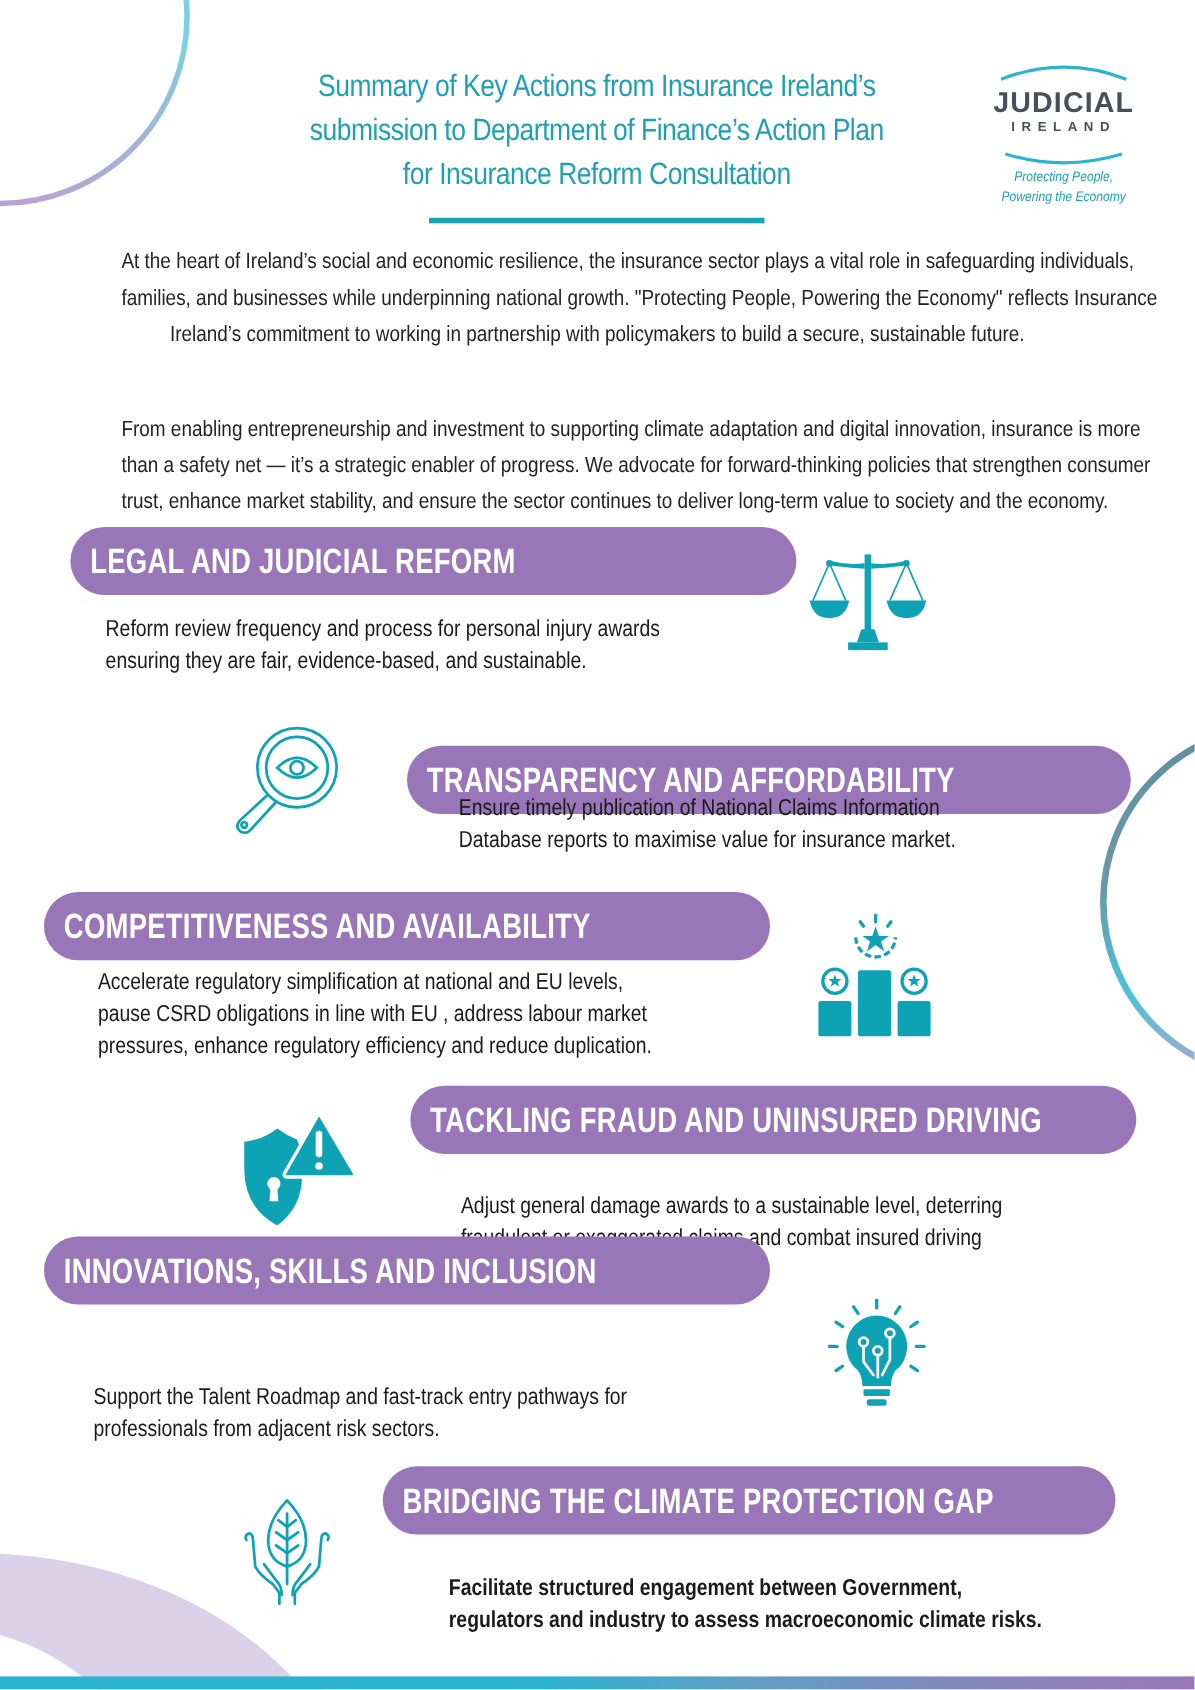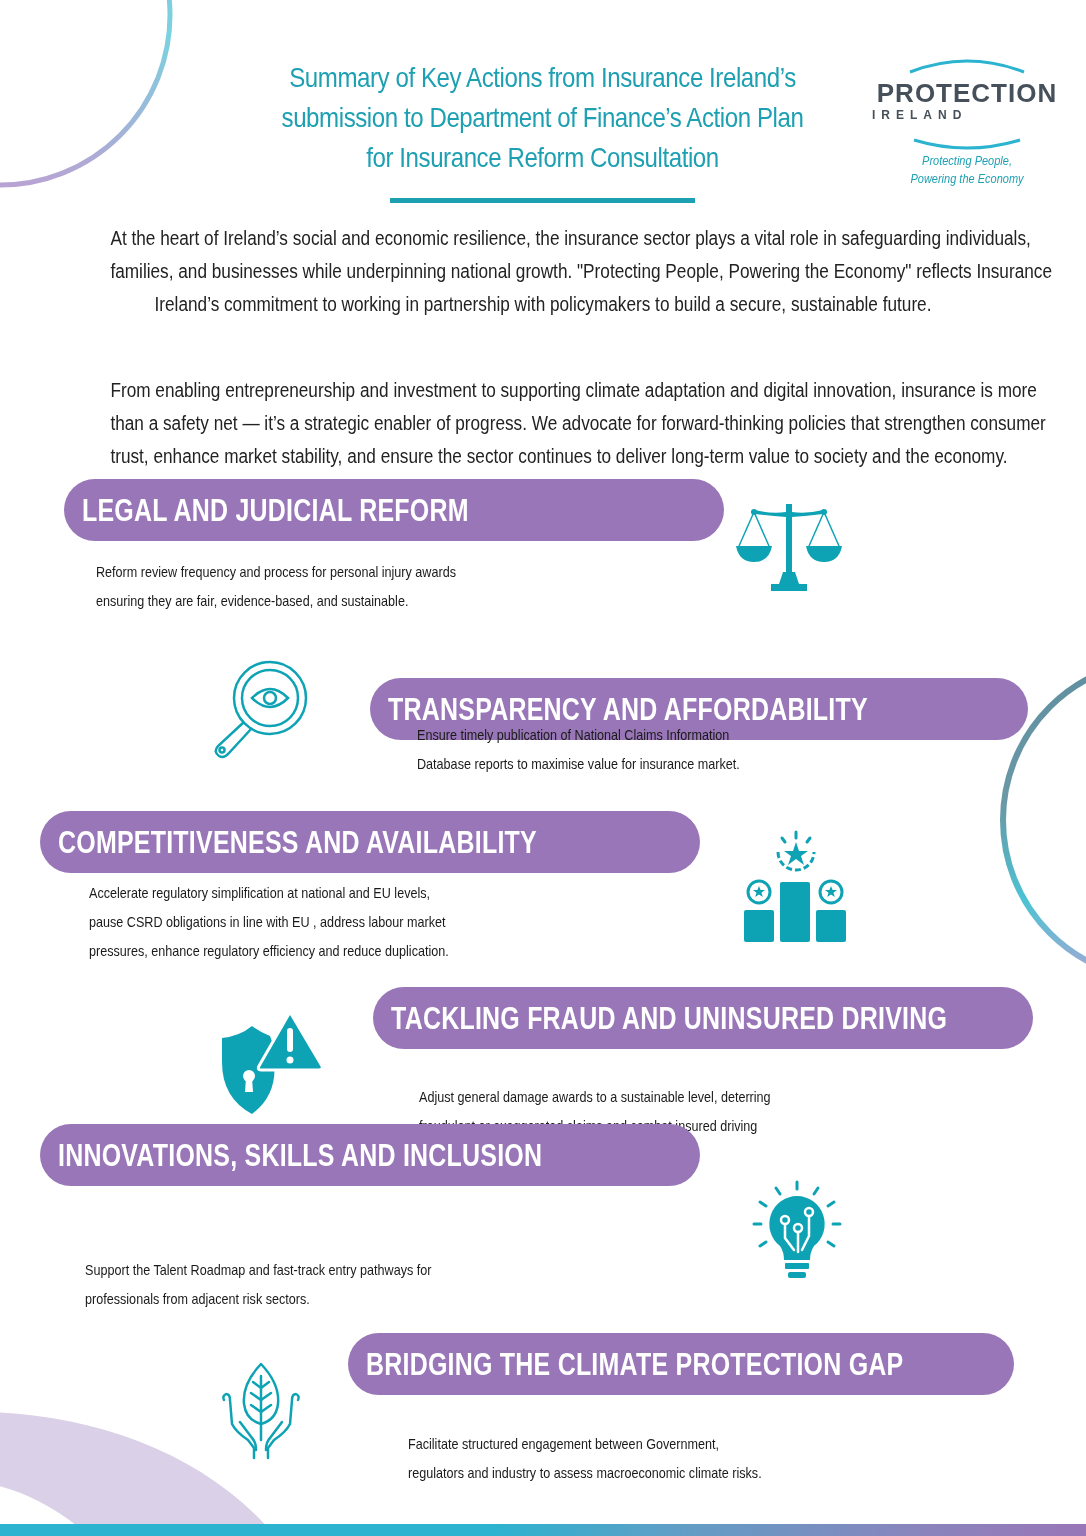--- a/index.html
+++ b/index.html
@@ -20,21 +20,21 @@
   }
   .title-rule { position: absolute; left: 390px; top: 198px; width: 305px; height: 5px; background: #1ea0b3; }
 
   .logo { position: absolute; left: 872px; top: 54px; width: 190px; height: 140px; }
   .logo-word {
     position: absolute; left: 0; top: 24px; width: 190px; text-align: center;
     font-family: "Liberation Sans", sans-serif; font-weight: 900; font-size: 26px;
     color: #46505a; letter-spacing: 1px;
   }
   .logo-sub {
-    position: absolute; left: 0; top: 54px; width: 190px; 
+    position: absolute; left: 0; top: 54px; width: 190px; text-align: center;
     font-weight: 700; font-size: 12px; color: #46505a; letter-spacing: 6px;
   }
   .logo-tagline {
     position: absolute; left: 0; top: 98px; width: 190px; text-align: center;
     font-style: italic; font-size: 12.5px; line-height: 18px; color: #1ea0b3;
     transform: scaleX(0.88); transform-origin: center top;
   }
 
   .intro {
     position: absolute; left: 40px; width: 1006px; text-align: center;
@@ -45,21 +45,21 @@
   .intro-2 { top: 338px; margin-top: 36px; }
 
   .pill {
     position: absolute; height: 62px; background: #9876b7; border-radius: 32px;
     color: #ffffff; font-weight: 700; font-size: 32px; line-height: 62px;
     padding-left: 18px; white-space: nowrap; overflow: hidden;
   }
   .pill span { display: inline-block; transform: scaleX(0.78); transform-origin: left center; letter-spacing: 0.3px; }
 
   .desc {
-    position: absolute; font-size: 15px; line-height: 29px; color: #1a1a1a; white-space: nowrap;
+    position: absolute; font-size: 21px; line-height: 29px; color: #1a1a1a; white-space: nowrap;
   }
   .desc span { display: block; transform: scaleX(0.84); transform-origin: left center; }
 
   .icon { position: absolute; }
   .bottom-bar {
     position: absolute; left: 0; top: 1524px; width: 1086px; height: 12px;
     background: linear-gradient(90deg, #2bb3cf 0%, #2bb3cf 45%, #5f9ec6 62%, #8a84bc 85%, #9876b7 100%);
   }
 </style>
 </head>
@@ -97,21 +97,21 @@
   <div>submission to Department of Finance’s Action Plan</div>
   <div>for Insurance Reform Consultation</div>
 </div>
 <div class="title-rule"></div>
 
 <div class="logo">
   <svg style="position:absolute;left:0;top:0" width="190" height="100" viewBox="0 0 190 100">
     <path d="M38 18 Q95 -4 152 18" fill="none" stroke="#2bb3cf" stroke-width="3"></path>
     <path d="M42 86 Q95 102 148 86" fill="none" stroke="#2bb3cf" stroke-width="3"></path>
   </svg>
-  <div class="logo-word">PROTECTION</div>
+  <div class="logo-word">JUDICIAL</div>
   <div class="logo-sub">IRELAND</div>
   <div class="logo-tagline">
     <div>Protecting People,</div>
     <div>Powering the Economy</div>
   </div>
 </div>
 
 <div class="intro intro-1">
   <span>At the heart of Ireland’s social and economic resilience, the insurance sector plays a vital role in safeguarding individuals,</span>
   <span>families, and businesses while underpinning national growth. "Protecting People, Powering the Economy" reflects Insurance</span>
@@ -237,21 +237,21 @@
       <path d="M33 44 L33 58 L42 70"></path>
       <path d="M46 52 L46 72"></path>
       <path d="M57 36 L57 56 L50 70"></path>
     </g>
   </g>
 </svg>
 
 <div class="pill" style="left:348px;top:1333px;width:666px;">
   <span>BRIDGING THE CLIMATE PROTECTION GAP</span>
 </div>
-<div class="desc" style="left:408px;top:1429px;">
+<div class="desc" style="left:408px;top:1429px;font-weight:bold;">
   <span>Facilitate structured engagement between Government,</span>
   <span>regulators and industry to assess macroeconomic climate risks.</span>
 </div>
 <svg class="icon" style="left:218px;top:1360px" width="86" height="100" viewBox="0 0 86 100">
   <g fill="none" stroke="#0ea3b4" stroke-width="2.5" stroke-linecap="round" stroke-linejoin="round">
     <path d="M43 4 Q24 24 26 44 Q28 60 43 64 Q58 60 60 44 Q62 24 43 4 Z"></path>
     <path d="M43 16 L43 80"></path>
     <path d="M43 28 L35 22 M43 28 L51 22 M43 40 L33 33 M43 40 L53 33 M43 52 L33 45 M43 52 L53 45"></path>
     <path d="M6 40 Q4 36 8 34 Q12 34 12 40 L14 64 Q18 72 30 80 L36 88 L36 98"></path>
     <path d="M22 62 L34 78 Q38 82 38 90"></path>

